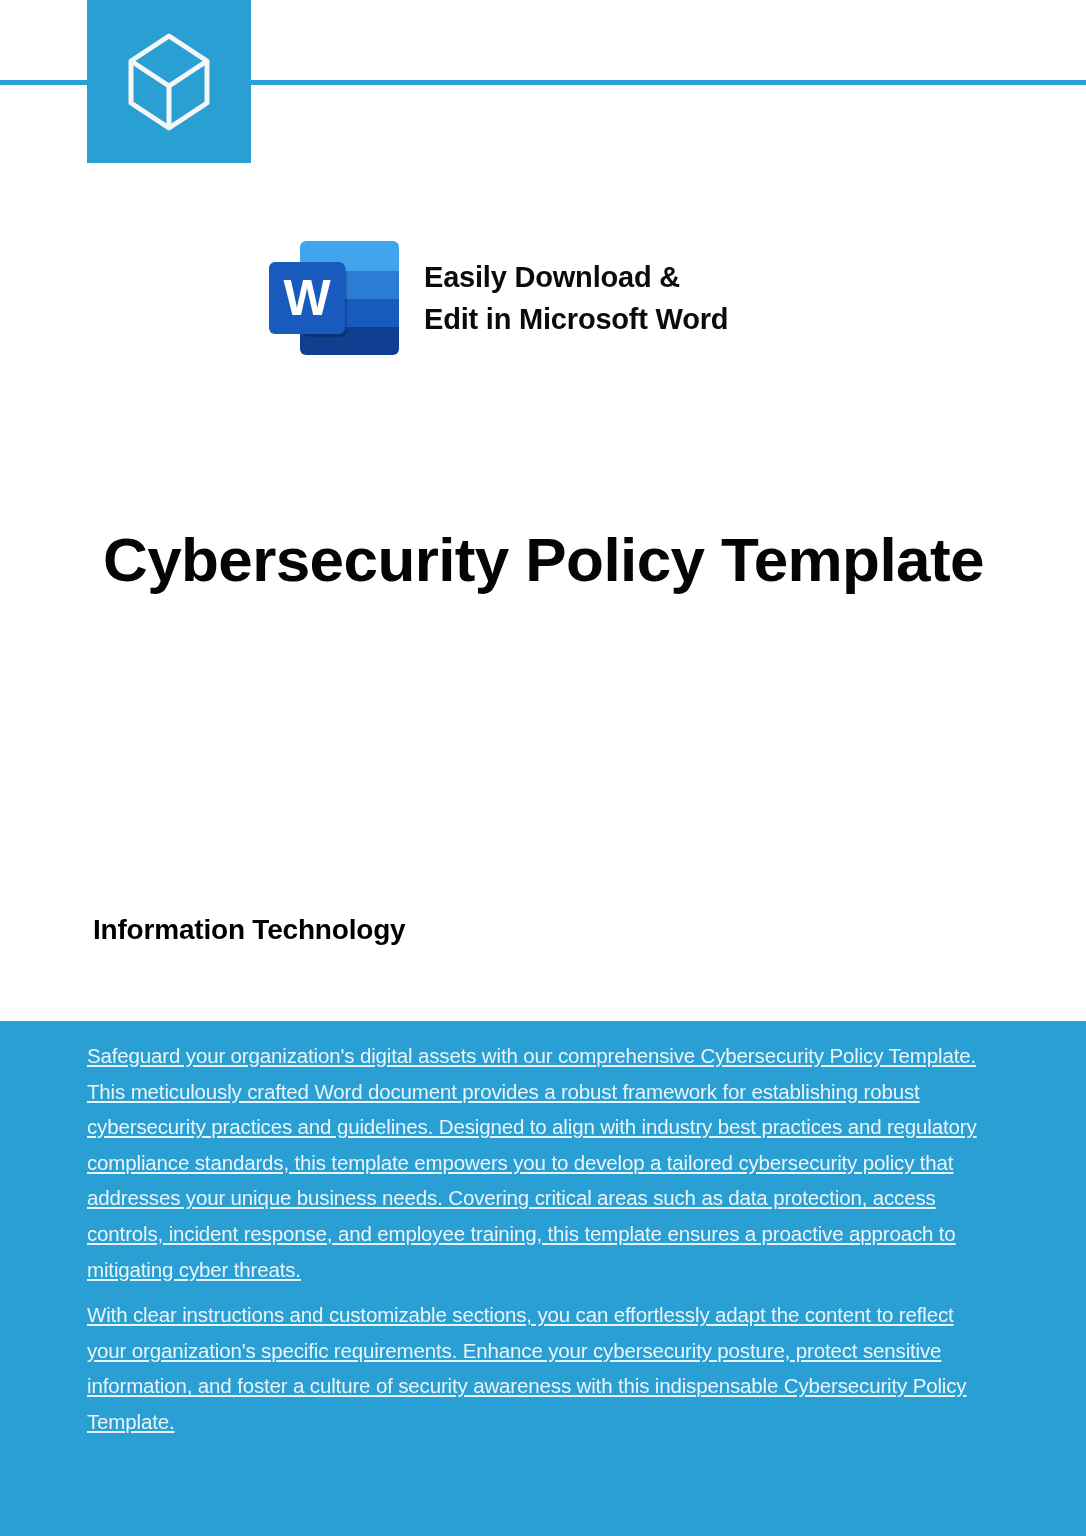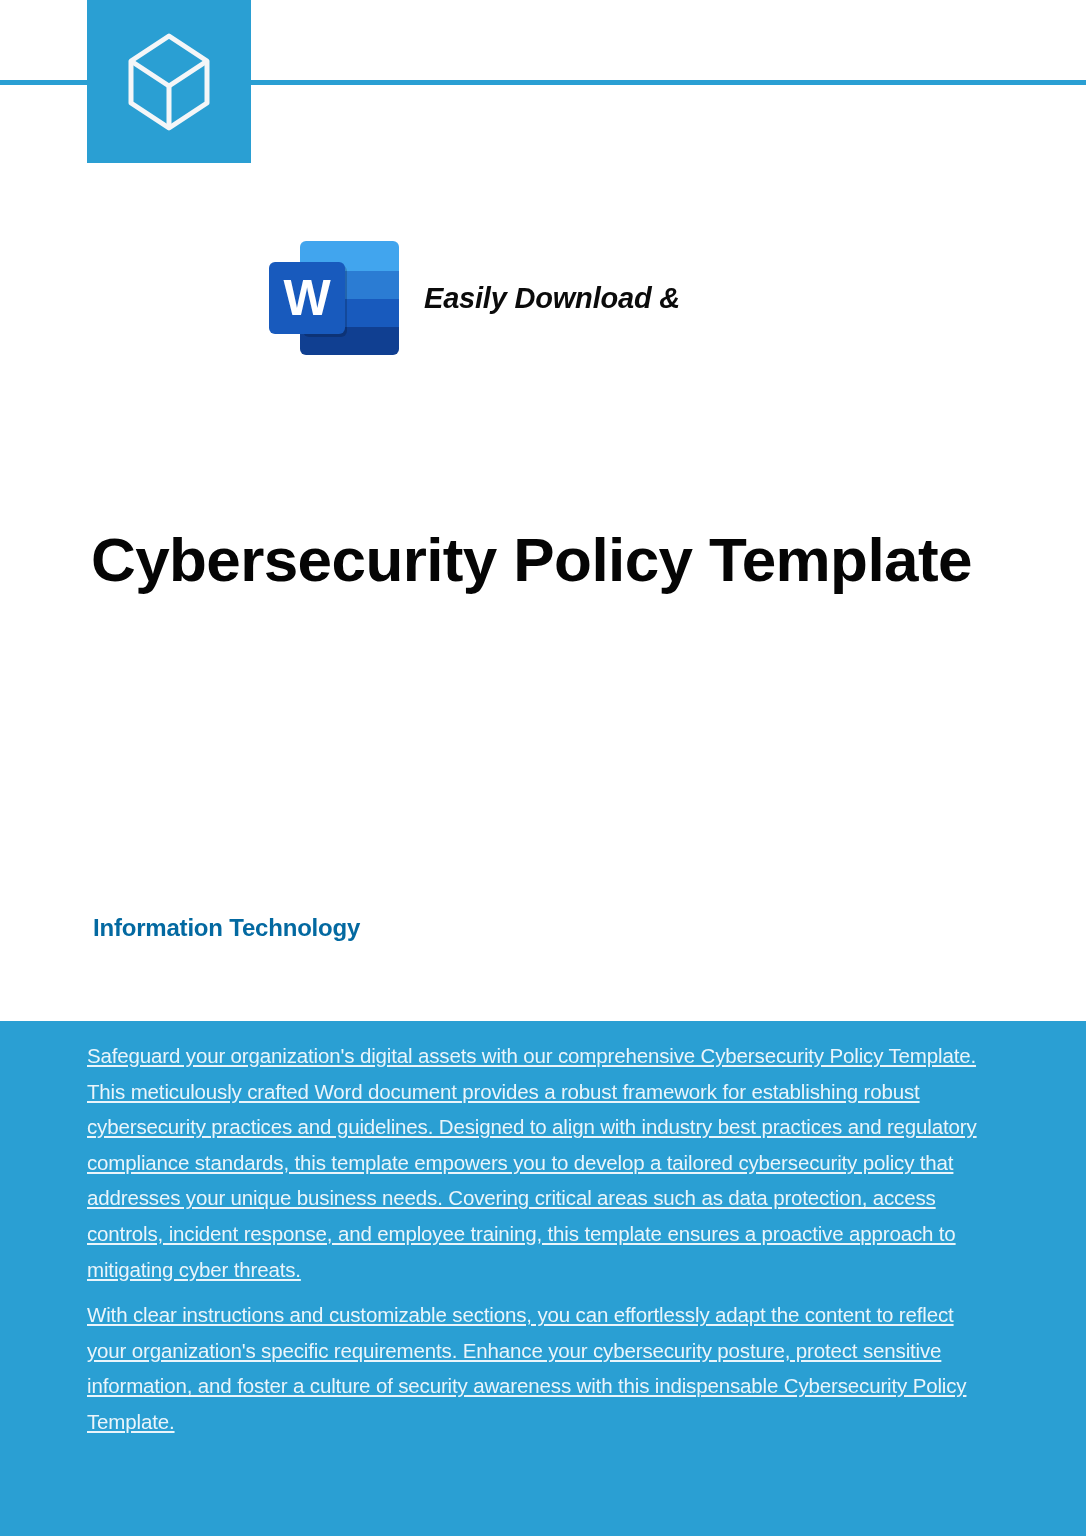--- a/index.html
+++ b/index.html
@@ -6,25 +6,25 @@
     html, body { width: 1086px; height: 1536px; background: #ffffff; overflow: hidden; }
     body { position: relative; font-family: "Liberation Sans", "DejaVu Sans", sans-serif; color: #0a0a0a; }
 
     .top-rule { position: absolute; left: 0; top: 80px; width: 1086px; height: 5px; background: #2a9fd3; }
     .logo-box { position: absolute; left: 87px; top: 0; width: 164px; height: 163px; background: #2a9fd3; display: flex; align-items: center; justify-content: center; }
     .logo-box svg { width: 84px; height: 100px; }
 
     .word-promo { position: absolute; left: 269px; top: 241px; display: flex; align-items: center; }
     .word-icon { width: 130px; height: 114px; position: relative; }
     .word-icon svg { width: 130px; height: 114px; display: block; }
-    .promo-text { margin-left: 25px; font-weight: bold; font-size: 29px; line-height: 42px; letter-spacing: -0.2px; color: #0b0b0b; font-style: italic; }
+    .promo-text { margin-left: 25px; font-weight: bold; font-size: 29px; line-height: 42px; letter-spacing: -0.2px; color: #0b0b0b; }
 
-    .main-title { position: absolute; left: 91px; top: 524px; font-size: 62px; font-weight: bold; letter-spacing: -0.6px; color: #050505; white-space: nowrap; }
+    .main-title { position: absolute; left: 103px; top: 524px; font-size: 62px; font-weight: bold; letter-spacing: -0.6px; color: #050505; white-space: nowrap; }
 
-    .category { position: absolute; left: 93px; top: 914px; font-size: 24px; font-weight: bold; letter-spacing: -0.2px; color: #0369a1; }
+    .category { position: absolute; left: 93px; top: 914px; font-size: 28px; font-weight: bold; letter-spacing: -0.2px; color: #000000; }
 
     .desc-panel { position: absolute; left: 0; top: 1021px; width: 1086px; height: 515px; background: #2a9fd3; }
     .desc-text { position: absolute; left: 87px; width: 900px; color: #eaf5fb; font-size: 20.5px; line-height: 35.6px; letter-spacing: -0.15px; text-decoration: underline; }
     .desc-1 { top: 1038px; }
     .desc-2 { top: 1297px; }
   </style>
 </head>
 <body>
 
 <div class="top-rule"></div>
@@ -51,20 +51,21 @@
         <rect x="31" y="58" width="99" height="28" fill="#185abd"></rect>
         <rect x="31" y="86" width="99" height="28" fill="#103f91"></rect>
       </g>
       <rect x="34" y="24" width="44" height="72" rx="6" fill="#000000" opacity="0.18"></rect>
       <rect x="0" y="21" width="76" height="72" rx="6" fill="#185abd"></rect>
       <text x="38" y="74" text-anchor="middle" fill="#ffffff" font-family="Liberation Sans, sans-serif" font-weight="bold" font-size="50">W</text>
     </svg>
   </div>
   <div class="promo-text">
     <div>Easily Download &amp;</div>
+    <div>Edit in Microsoft Word</div>
   </div>
 </div>
 
 <h1 class="main-title">Cybersecurity Policy Template</h1>
 
 <div class="category">Information Technology</div>
 
 <div class="desc-panel"></div>
 <p class="desc-text desc-1">Safeguard your organization's digital assets with our comprehensive Cybersecurity Policy Template. This meticulously crafted Word document provides a robust framework for establishing robust cybersecurity practices and guidelines. Designed to align with industry best practices and regulatory compliance standards, this template empowers you to develop a tailored cybersecurity policy that addresses your unique business needs. Covering critical areas such as data protection, access controls, incident response, and employee training, this template ensures a proactive approach to mitigating cyber threats.</p>
 <p class="desc-text desc-2">With clear instructions and customizable sections, you can effortlessly adapt the content to reflect your organization's specific requirements. Enhance your cybersecurity posture, protect sensitive information, and foster a culture of security awareness with this indispensable Cybersecurity Policy Template.</p>

